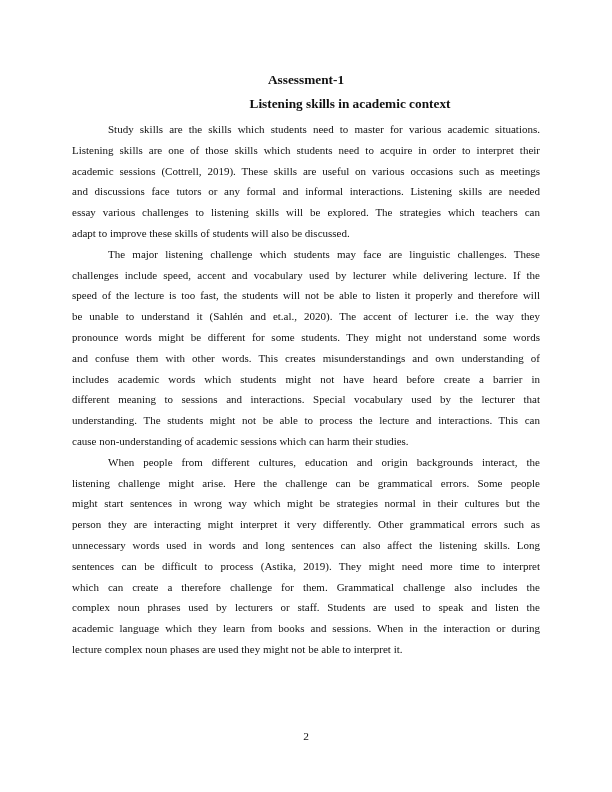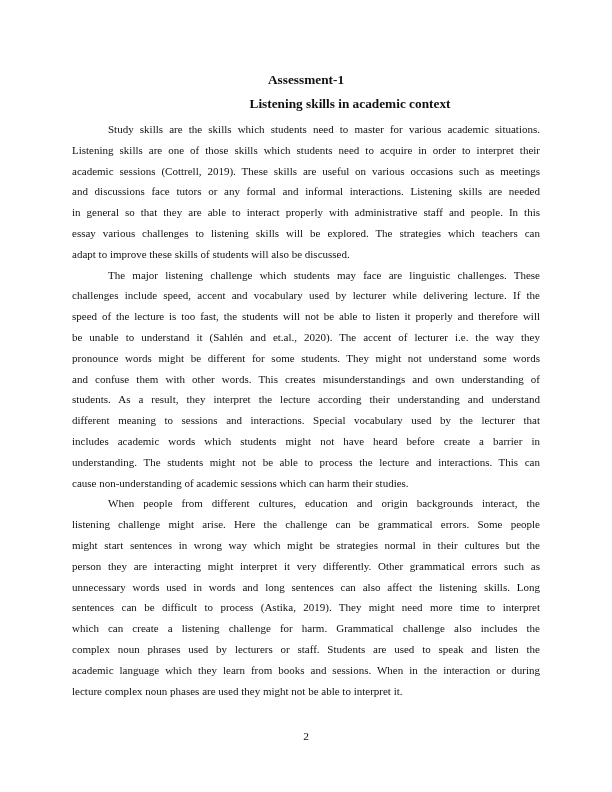--- a/index.html
+++ b/index.html
@@ -33,47 +33,45 @@
 <div class="page">
   <div class="title t1">Assessment-1</div>
   <div class="title t2">Listening skills in academic context</div>
 
   <div class="body">
     <div>
       <div class="line indent">Study skills are the skills which students need to master for various academic situations.</div>
       <div class="line">Listening skills are one of those skills which students need to acquire in order to interpret their</div>
       <div class="line">academic sessions (Cottrell, 2019). These skills are useful on various occasions such as meetings</div>
       <div class="line">and discussions face tutors or any formal and informal interactions. Listening skills are needed</div>
-      <div class="line">in general so that they are able to interact properly with administrative staff and people. In this</div>
       <div class="line">essay various challenges to listening skills will be explored. The strategies which teachers can</div>
       <div class="line last">adapt to improve these skills of students will also be discussed.</div>
     </div>
 
     <div>
       <div class="line indent">The major listening challenge which students may face are linguistic challenges. These</div>
       <div class="line">challenges include speed, accent and vocabulary used by lecturer while delivering lecture. If the</div>
       <div class="line">speed of the lecture is too fast, the students will not be able to listen it properly and therefore will</div>
       <div class="line">be unable to understand it (Sahlén and et.al., 2020). The accent of lecturer i.e. the way they</div>
       <div class="line">pronounce words might be different for some students. They might not understand some words</div>
       <div class="line">and confuse them with other words. This creates misunderstandings and own understanding of</div>
-      <div class="line">students. As a result, they interpret the lecture according their understanding and understand</div>
+      <div class="line">includes academic words which students might not have heard before create a barrier in</div>
       <div class="line">different meaning to sessions and interactions. Special vocabulary used by the lecturer that</div>
-      <div class="line">includes academic words which students might not have heard before create a barrier in</div>
       <div class="line">understanding. The students might not be able to process the lecture and interactions. This can</div>
       <div class="line last">cause non-understanding of academic sessions which can harm their studies.</div>
     </div>
 
     <div>
       <div class="line indent">When people from different cultures, education and origin backgrounds interact, the</div>
       <div class="line">listening challenge might arise. Here the challenge can be grammatical errors. Some people</div>
       <div class="line">might start sentences in wrong way which might be strategies normal in their cultures but the</div>
       <div class="line">person they are interacting might interpret it very differently. Other grammatical errors such as</div>
       <div class="line">unnecessary words used in words and long sentences can also affect the listening skills. Long</div>
       <div class="line">sentences can be difficult to process (Astika, 2019). They might need more time to interpret</div>
-      <div class="line">which can create a listening challenge for harm. Grammatical challenge also includes the</div>
+      <div class="line">which can create a therefore challenge for them. Grammatical challenge also includes the</div>
       <div class="line">complex noun phrases used by lecturers or staff. Students are used to speak and listen the</div>
       <div class="line">academic language which they learn from books and sessions. When in the interaction or during</div>
       <div class="line last">lecture complex noun phases are used they might not be able to interpret it.</div>
     </div>
   </div>
 
   <div class="pagenum">2</div>
 </div>
 
 </body></html>

